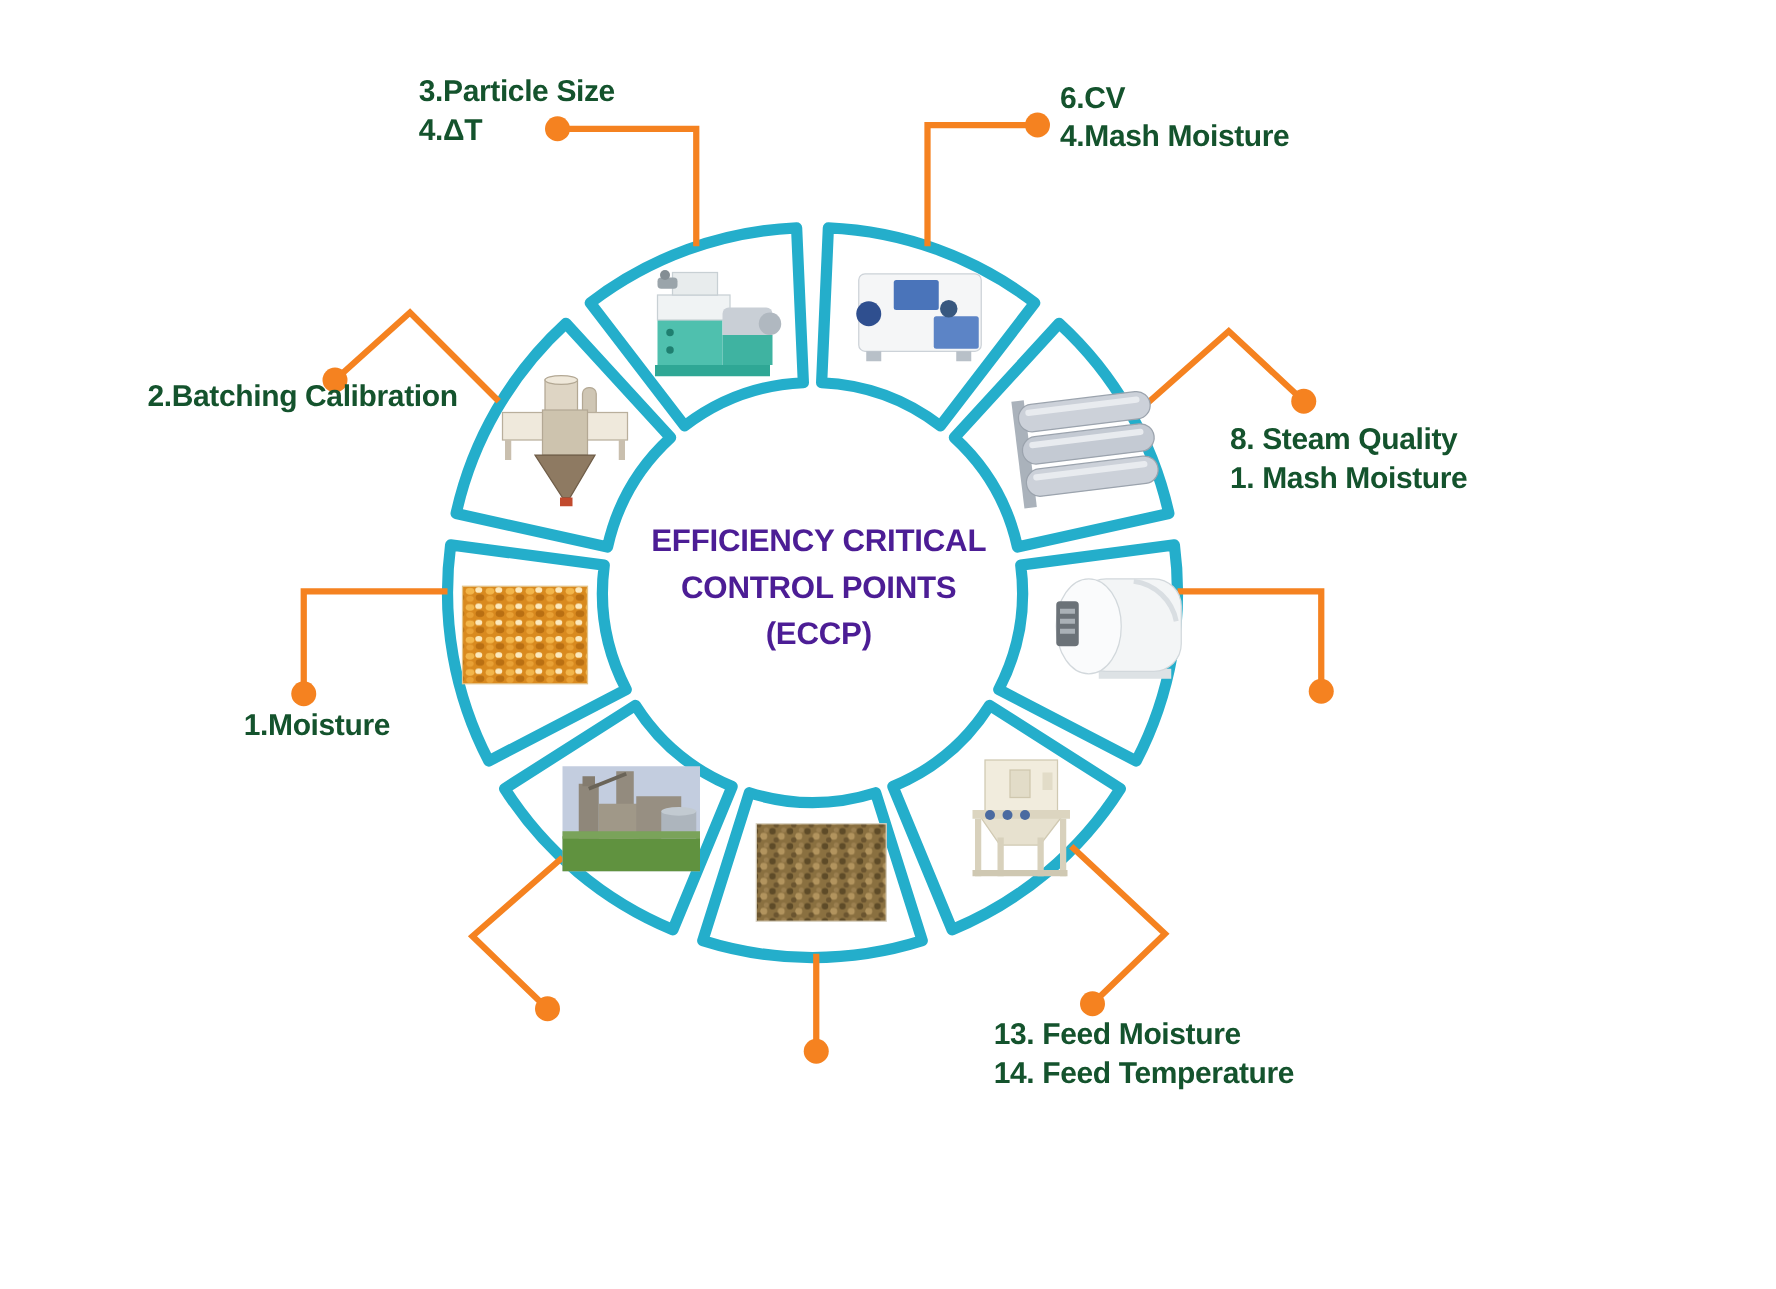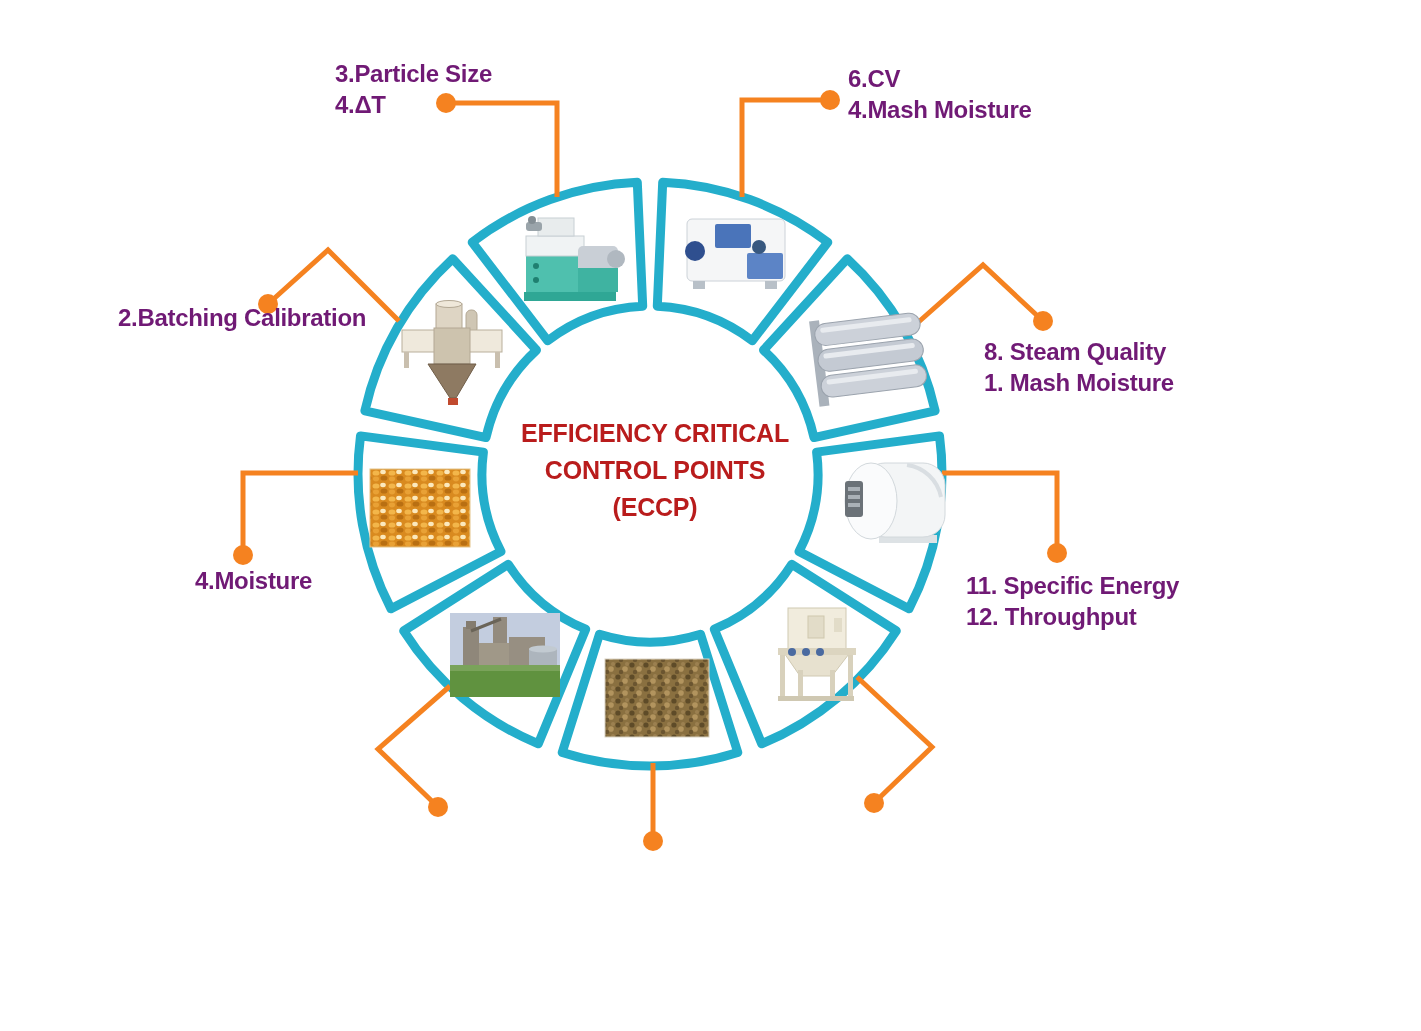--- a/index.html
+++ b/index.html
@@ -6,32 +6,32 @@
   .canvas{
     position:relative;
     width:1421px;height:1031px;
     background:#ffffff;
     font-family:"Liberation Sans", sans-serif;
     overflow:hidden;
   }
   .diagram-svg{position:absolute;left:0;top:0;}
   .label{
     position:absolute;
-    color:#701a75;
+    color:#14532d;
     font-weight:700;
     font-size:24px;
     line-height:31px;
     letter-spacing:-0.3px;
     white-space:nowrap;
   }
   .center-title{
     position:absolute;
     left:460px;top:415px;width:390px;
     text-align:center;
-    color:#b91c1c;
+    color:#4c1d95;
     font-weight:700;
     font-size:25px;
     line-height:37px;
     letter-spacing:-0.2px;
   }
 </style>
 </head>
 <body>
 
 <div class="canvas">
@@ -203,25 +203,25 @@
 
   <div class="label" style="left:118px;top:302px">
     <div>2.Batching Calibration</div>
   </div>
 
   <div class="label" style="left:984px;top:336px">
     <div>8. Steam Quality</div>
     <div>1. Mash Moisture</div>
   </div>
 
-  <div class="label" style="left:966px;top:570px">
-    <div>11. Specific Energy</div>
-    <div>12. Throughput</div>
-  </div>
-
+
+  <div class="label" style="left:795px;top:812px">
+    <div>13. Feed Moisture</div>
+    <div>14. Feed Temperature</div>
+  </div>
 
 
 
   <div class="label" style="left:195px;top:565px">
-    <div>4.Moisture</div>
+    <div>1.Moisture</div>
   </div>
 
 </div>
 
 </body></html>

